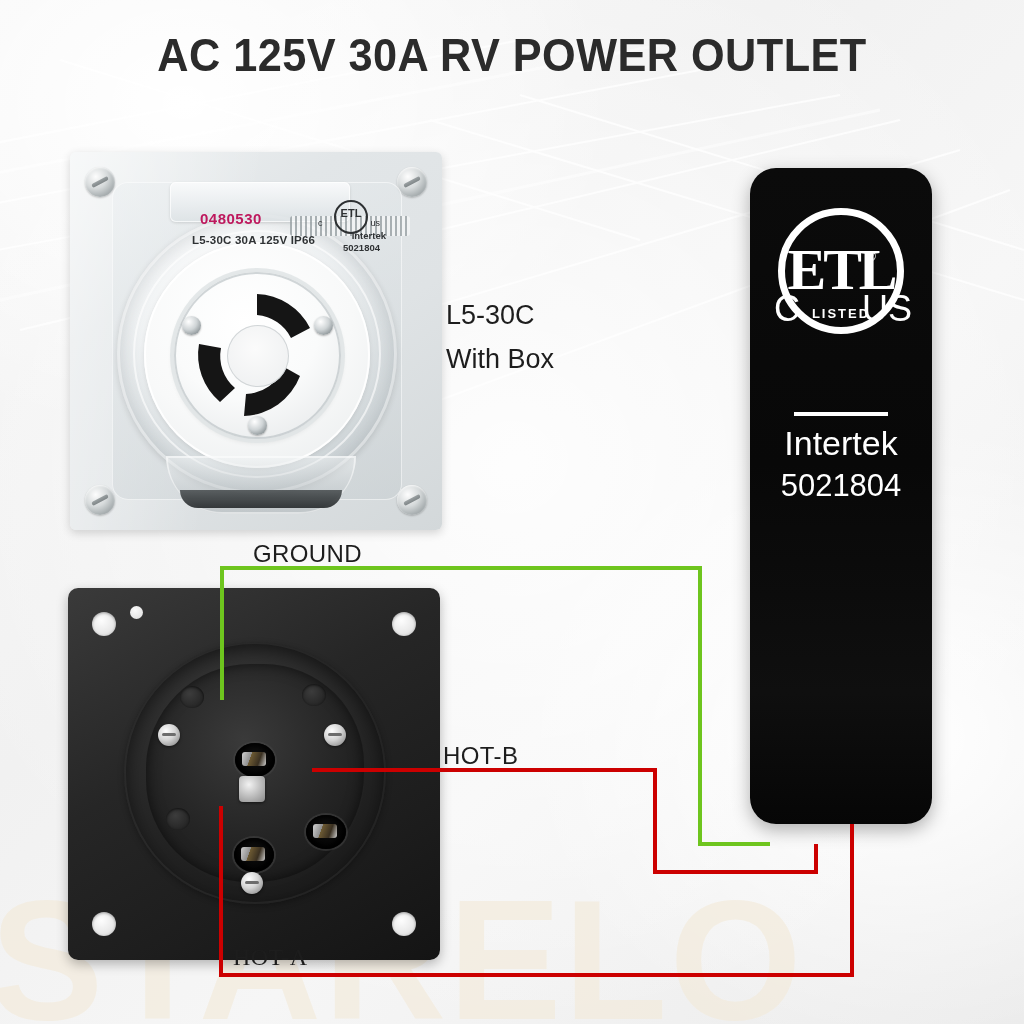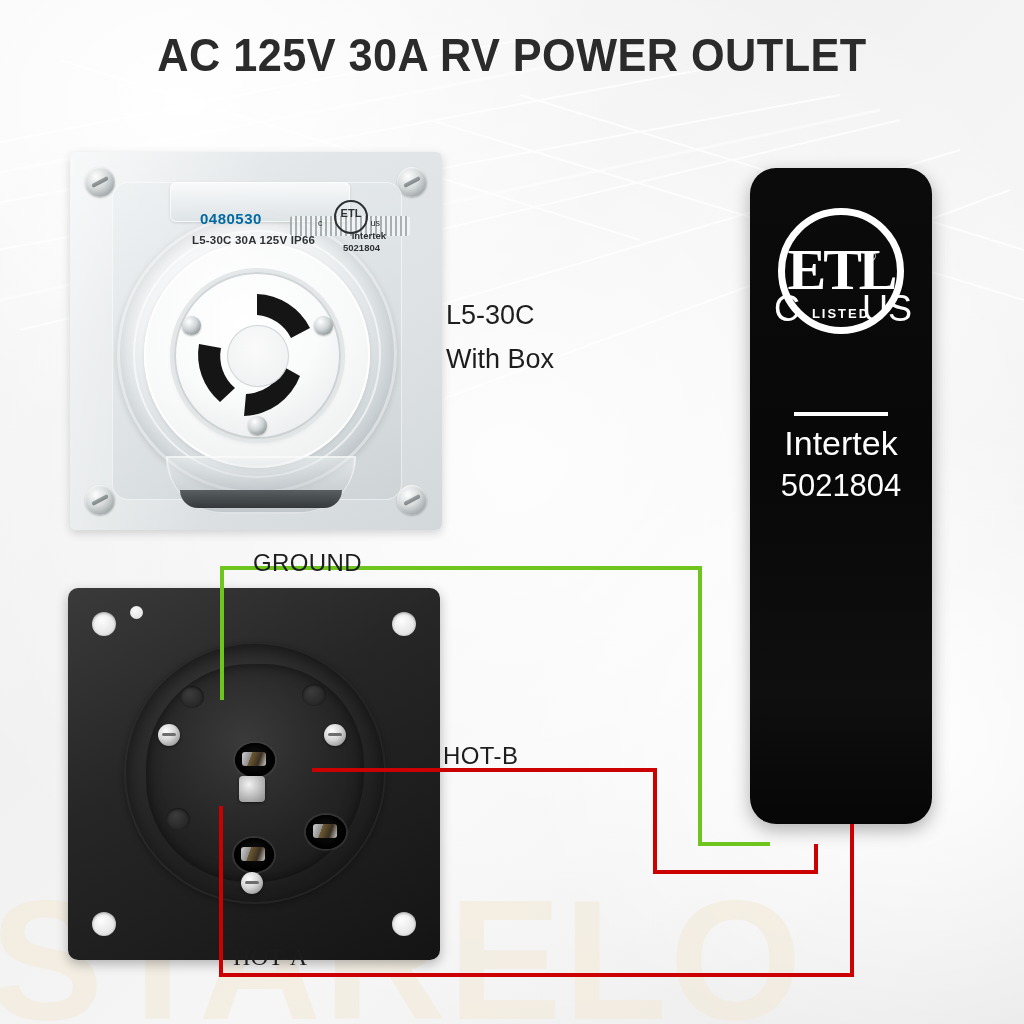--- a/index.html
+++ b/index.html
@@ -37,21 +37,21 @@
     font-family:"Liberation Sans",sans-serif;
     transform:scaleX(.94);transform-origin:50% 50%;
   }
 
   
   .side-label{position:absolute;font-size:27px;color:#1d1d1d;}
   #lbl-model{left:446px;top:300px;}
   #lbl-withbox{left:446px;top:344px;}
 
   .wire-label{position:absolute;font-size:24px;color:#1d1d1d;letter-spacing:.4px;}
-  #lbl-ground{left:253px;top:540px;margin-top:9px;}
+  #lbl-ground{left:253px;top:540px;}
   #lbl-hotb{left:443px;top:742px;}
   #lbl-hota{left:233px;top:944px;font-family:Liberation Serif, serif;}
 
   
   #front-product{position:absolute;left:70px;top:152px;width:372px;height:378px;}
   .plate-front{
     position:absolute;inset:0;border-radius:6px;
     background:linear-gradient(145deg,#eef1f2 0%,#e2e6e8 30%,#dfe3e5 60%,#d3d8da 100%);
     box-shadow:0 3px 10px rgba(0,0,0,.16);
   }
@@ -105,21 +105,21 @@
   .cover-lip{
     position:absolute;left:96px;bottom:16px;width:190px;height:58px;border-radius:0 0 70px 70px;
     background:linear-gradient(180deg,rgba(240,243,244,.55),rgba(160,168,172,.45));
     box-shadow:inset 0 0 0 2px rgba(255,255,255,.5);
   }
   .cover-lip::after{content:"";position:absolute;left:14px;bottom:6px;right:14px;height:18px;border-radius:0 0 50px 50px;
     background:linear-gradient(180deg,#4d5254,#24282a);opacity:.9;}
 
   
   .prod-label{position:absolute;left:122px;top:38px;width:196px;color:#3a3d3f;pointer-events:none;}
-  .pl-code{position:absolute;left:8px;top:20px;font-size:15px;font-weight:bold;color:#0369a1;letter-spacing:.5px;text-align:center;}
+  .pl-code{position:absolute;left:8px;top:20px;font-size:15px;font-weight:bold;color:#be185d;letter-spacing:.5px;text-align:center;}
   .pl-spec{position:absolute;left:0px;top:44px;font-size:11.5px;font-weight:bold;color:#2f3234;letter-spacing:.2px;}
   .pl-etl{position:absolute;right:8px;top:10px;width:62px;height:46px;}
   .pl-etl .etlmini{position:absolute;left:16px;top:0px;width:30px;height:30px;border-radius:50%;
     border:2.2px solid #2d3032;}
   .pl-etl .etlmini span{position:absolute;left:0;right:0;top:5px;text-align:center;font-size:11px;font-weight:bold;color:#2d3032;}
   .pl-etl .mc{position:absolute;left:0px;top:18px;font-size:9px;color:#2d3032;}
   .pl-etl .mu{position:absolute;right:0px;top:18px;font-size:9px;color:#2d3032;}
   .pl-int{position:absolute;right:2px;top:40px;font-size:9.5px;font-weight:bold;color:#2f3234;}
   .pl-num{position:absolute;right:8px;top:52px;font-size:9.5px;font-weight:bold;color:#2f3234;}
 

